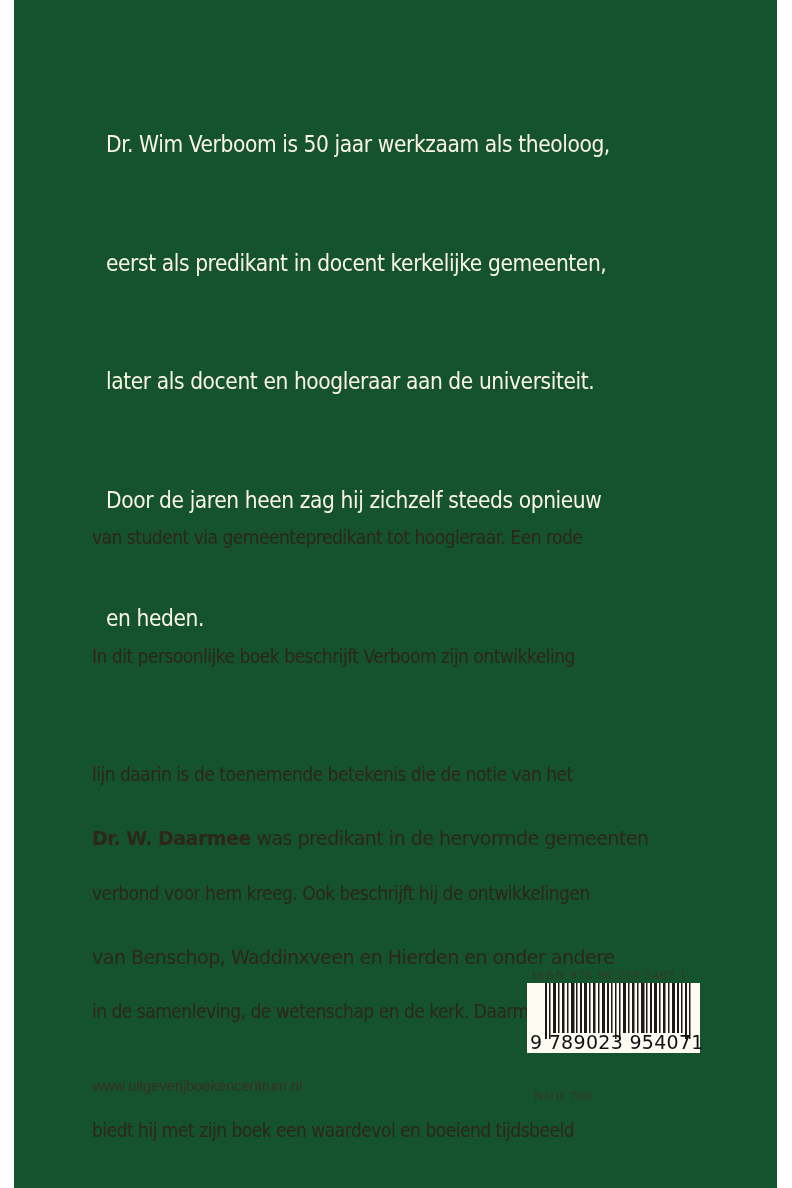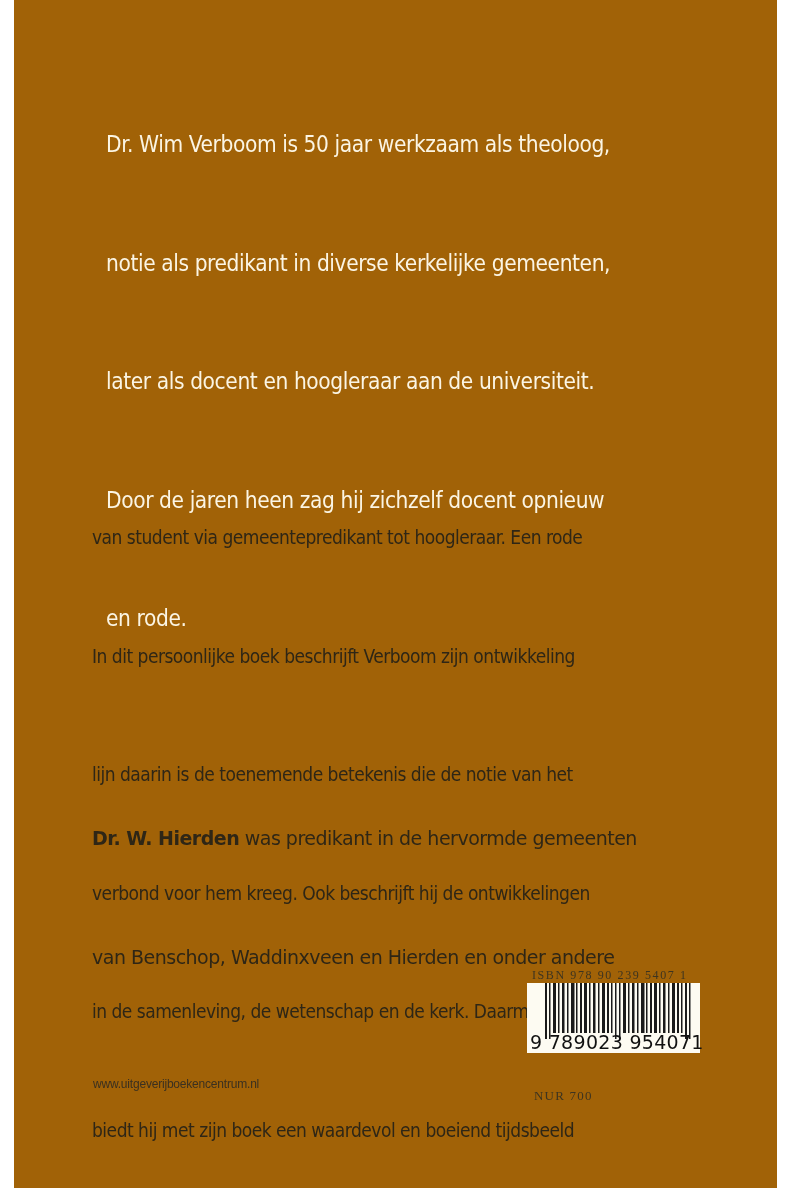--- a/index.html
+++ b/index.html
@@ -13,21 +13,21 @@
       position: relative;
       overflow: hidden;
       font-family: "DejaVu Sans", sans-serif;
     }
     .cover {
       position: absolute;
       left: 14px;
       top: 0;
       width: 763px;
       height: 1188px;
-      background: #a16207;
+      background: #14532d;
     }
     .intro {
       position: absolute;
       left: 92px;
       top: 46px;
       width: 640px;
       color: #fbf5e4;
       font-size: 22.5px;
       line-height: 39.5px;
       letter-spacing: -0.4px;
@@ -60,21 +60,21 @@
       letter-spacing: -0.5px;
       white-space: pre;
       font-family: "DejaVu Sans", sans-serif;
     }
     .bio b { font-weight: bold; }
     .url {
       position: absolute;
       left: 93px;
       top: 1077px;
       color: #3a3020;
-      font-size: 12px;
+      font-size: 15px;
       letter-spacing: -0.2px;
       font-family: "Liberation Sans", sans-serif;
     }
     .isbn-text {
       position: absolute;
       left: 532px;
       top: 968px;
       width: 165px;
       color: #3d3420;
       font-size: 12px;
@@ -119,39 +119,39 @@
       letter-spacing: 1.2px;
       font-family: "Liberation Serif", serif;
     }
   </style>
 </head>
 <body>
 
 <div class="cover">
   <div class="intro">
     <span class="line">Dr. Wim Verboom is 50 jaar werkzaam als theoloog,</span>
-    <span class="line">notie als predikant in diverse kerkelijke gemeenten,</span>
+    <span class="line">eerst als predikant in docent kerkelijke gemeenten,</span>
     <span class="line">later als docent en hoogleraar aan de universiteit.</span>
-    <span class="line">Door de jaren heen zag hij zichzelf docent opnieuw</span>
-    <span class="line">en rode.</span>
+    <span class="line">Door de jaren heen zag hij zichzelf steeds opnieuw</span>
+    <span class="line">en heden.</span>
   </div>
 </div>
 
 <div class="body">
   <span class="line">van student via gemeentepredikant tot hoogleraar. Een rode</span>
   <span class="line">In dit persoonlijke boek beschrijft Verboom zijn ontwikkeling</span>
   <span class="line">lijn daarin is de toenemende betekenis die de notie van het</span>
   <span class="line">verbond voor hem kreeg. Ook beschrijft hij de ontwikkelingen</span>
   <span class="line">in de samenleving, de wetenschap en de kerk. Daarmee</span>
   <span class="line">biedt hij met zijn boek een waardevol en boeiend tijdsbeeld</span>
   
 </div>
 
 <div class="bio">
-  <span class="line"><b>Dr. W. Hierden</b><span> was predikant in de hervormde gemeenten</span></span>
+  <span class="line"><b>Dr. W. Daarmee</b><span> was predikant in de hervormde gemeenten</span></span>
   <span class="line">van Benschop, Waddinxveen en Hierden en onder andere</span>
 </div>
 
 <div class="url">www.uitgeverijboekencentrum.nl</div>
 
 <div class="isbn-text">ISBN 978 90 239 5407 1</div>
 
 <div class="barcode-box">
   <svg class="barcode-bars" viewBox="0 0 150 56" preserveAspectRatio="none">
     <g fill="#1a1a1a">

